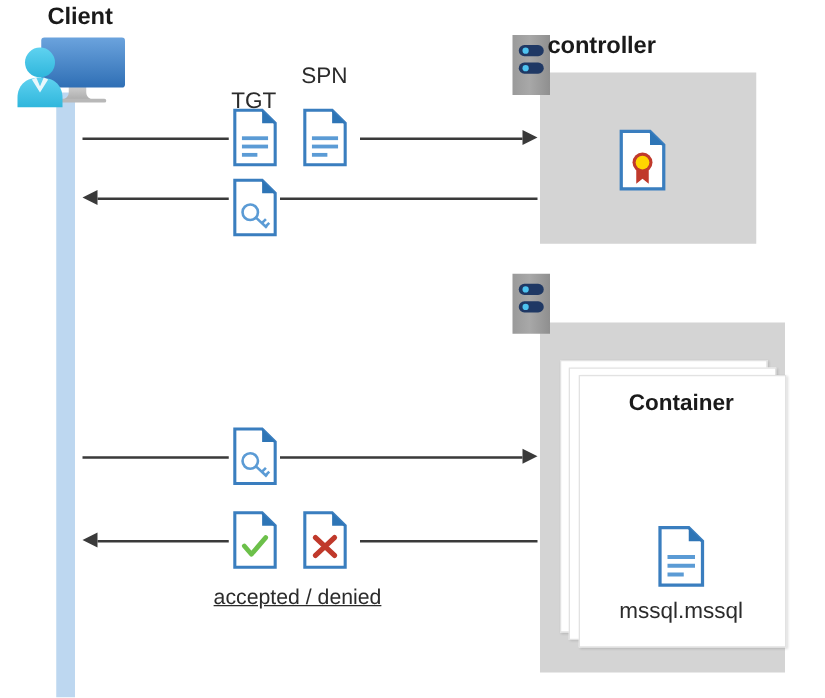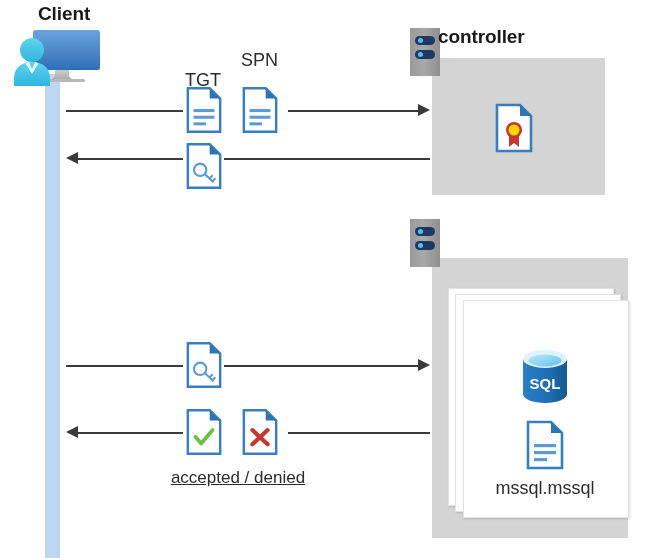--- a/index.html
+++ b/index.html
@@ -208,40 +208,22 @@
         <div class="server-dot"></div>
       </div>
     </div>
   </div>
 
 
   <div class="abs card" id="card-back"></div>
   <div class="abs card" id="card-mid"></div>
   <div class="abs card" id="card-front"></div>
 
-
-  <div class="abs" style="left:519px; top:348px; width:52px; height:57px;">
-    <svg viewBox="0 0 52 57">
-      <defs>
-        <linearGradient id="sqlBody" x1="0" y1="0" x2="1" y2="0">
-          <stop offset="0%" stop-color="#2b7fc4"></stop>
-          <stop offset="55%" stop-color="#1f6fb5"></stop>
-          <stop offset="100%" stop-color="#155892"></stop>
-        </linearGradient>
-        <linearGradient id="sqlTop" x1="0" y1="0" x2="1" y2="1">
-          <stop offset="0%" stop-color="#bfe7f7"></stop>
-          <stop offset="100%" stop-color="#5cc4ee"></stop>
-        </linearGradient>
-      </defs>
-      <path d="M4 11 v35 c0 5 10 9 22 9 s22 -4 22 -9 v-35 z" fill="url(#sqlBody)"></path>
-      <ellipse cx="26" cy="11" rx="22" ry="9" fill="#dff2fb"></ellipse>
-      <ellipse cx="26" cy="12.5" rx="16.5" ry="6" fill="url(#sqlTop)"></ellipse>
-      <text x="26" y="41" font-family="'Liberation Sans', sans-serif" font-size="15" font-weight="bold" fill="#ffffff" text-anchor="middle">SQL</text>
-    </svg>
-  </div>
+  <div class="abs container-title" style="left:463px; top:312px; width:164px;">Container</div>
+
 
   <div class="doc" style="left:525px; top:420px; width:40px; height:50px;">
     <svg viewBox="0 0 40 50">
       <path d="M3 2 h23 l11 11 v35 h-34 z" fill="#ffffff" stroke="#3a7ebf" stroke-width="2.6"></path>
       <path d="M26 2 l11 11 h-11 z" fill="#2e75b6"></path>
       <rect x="9" y="24" width="22" height="3.2" fill="#5b9bd5"></rect>
       <rect x="9" y="31" width="22" height="3.2" fill="#5b9bd5"></rect>
       <rect x="9" y="38" width="13" height="3.2" fill="#5b9bd5"></rect>
     </svg>
   </div>

